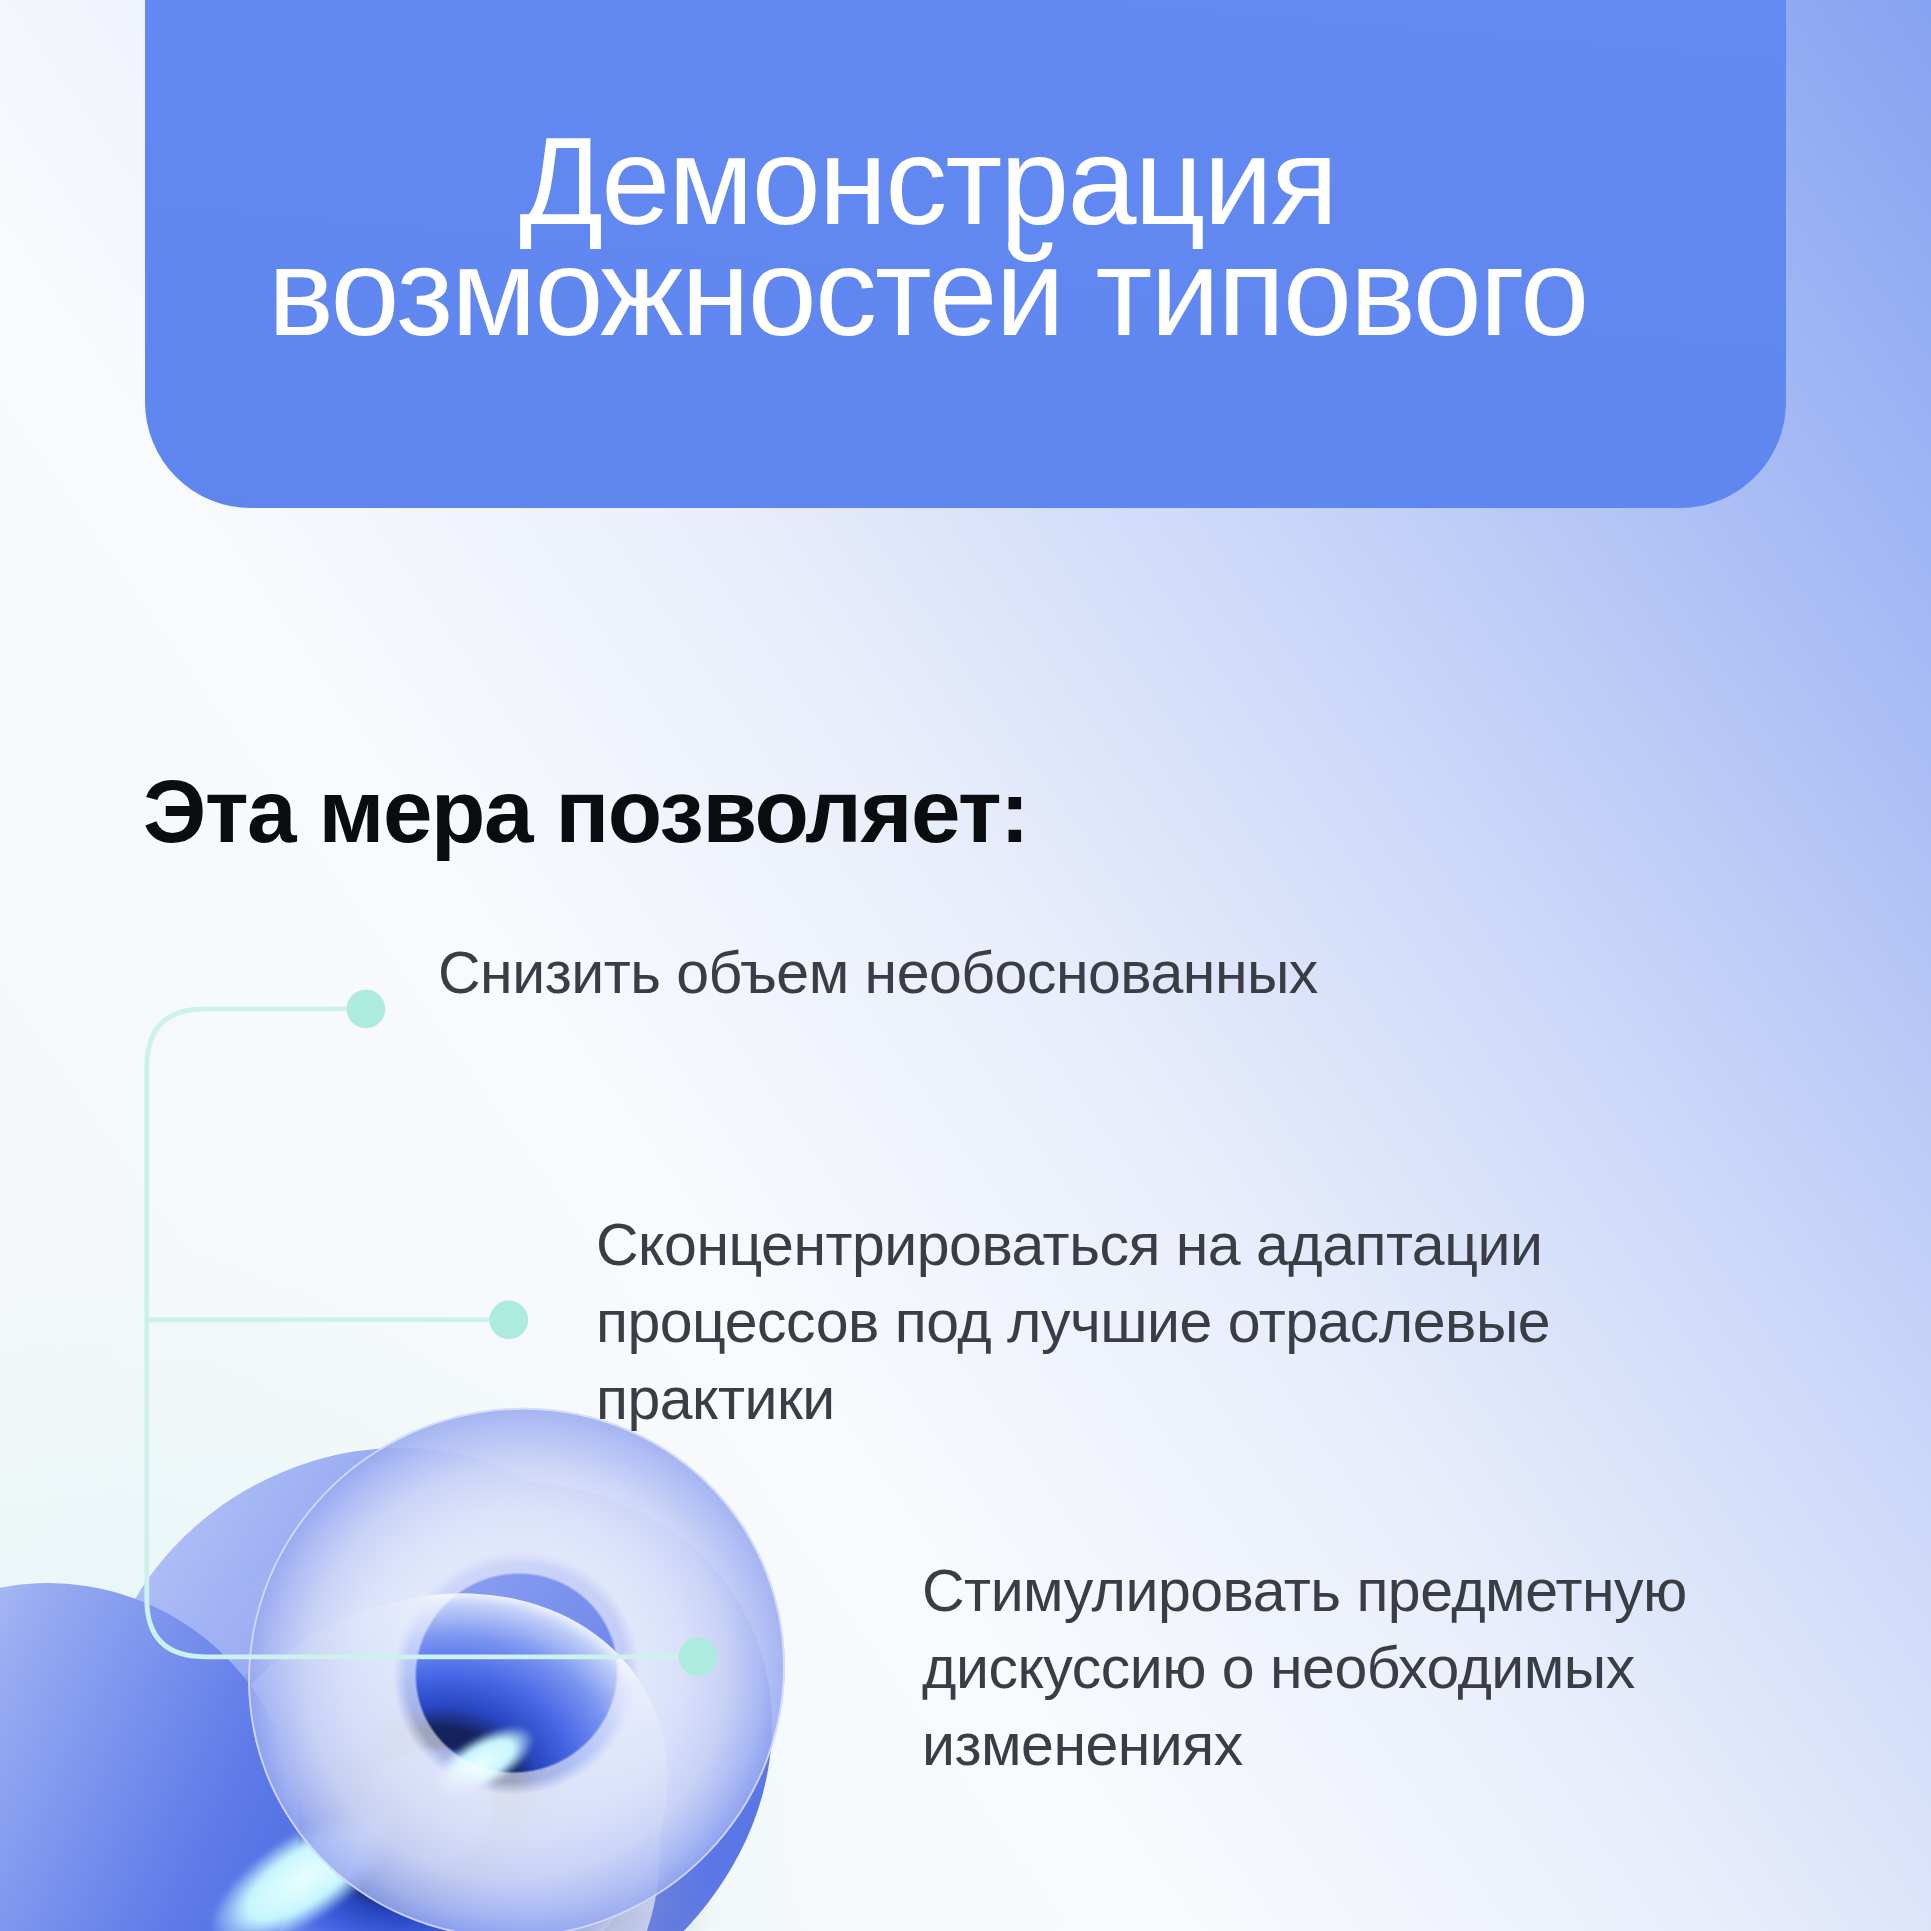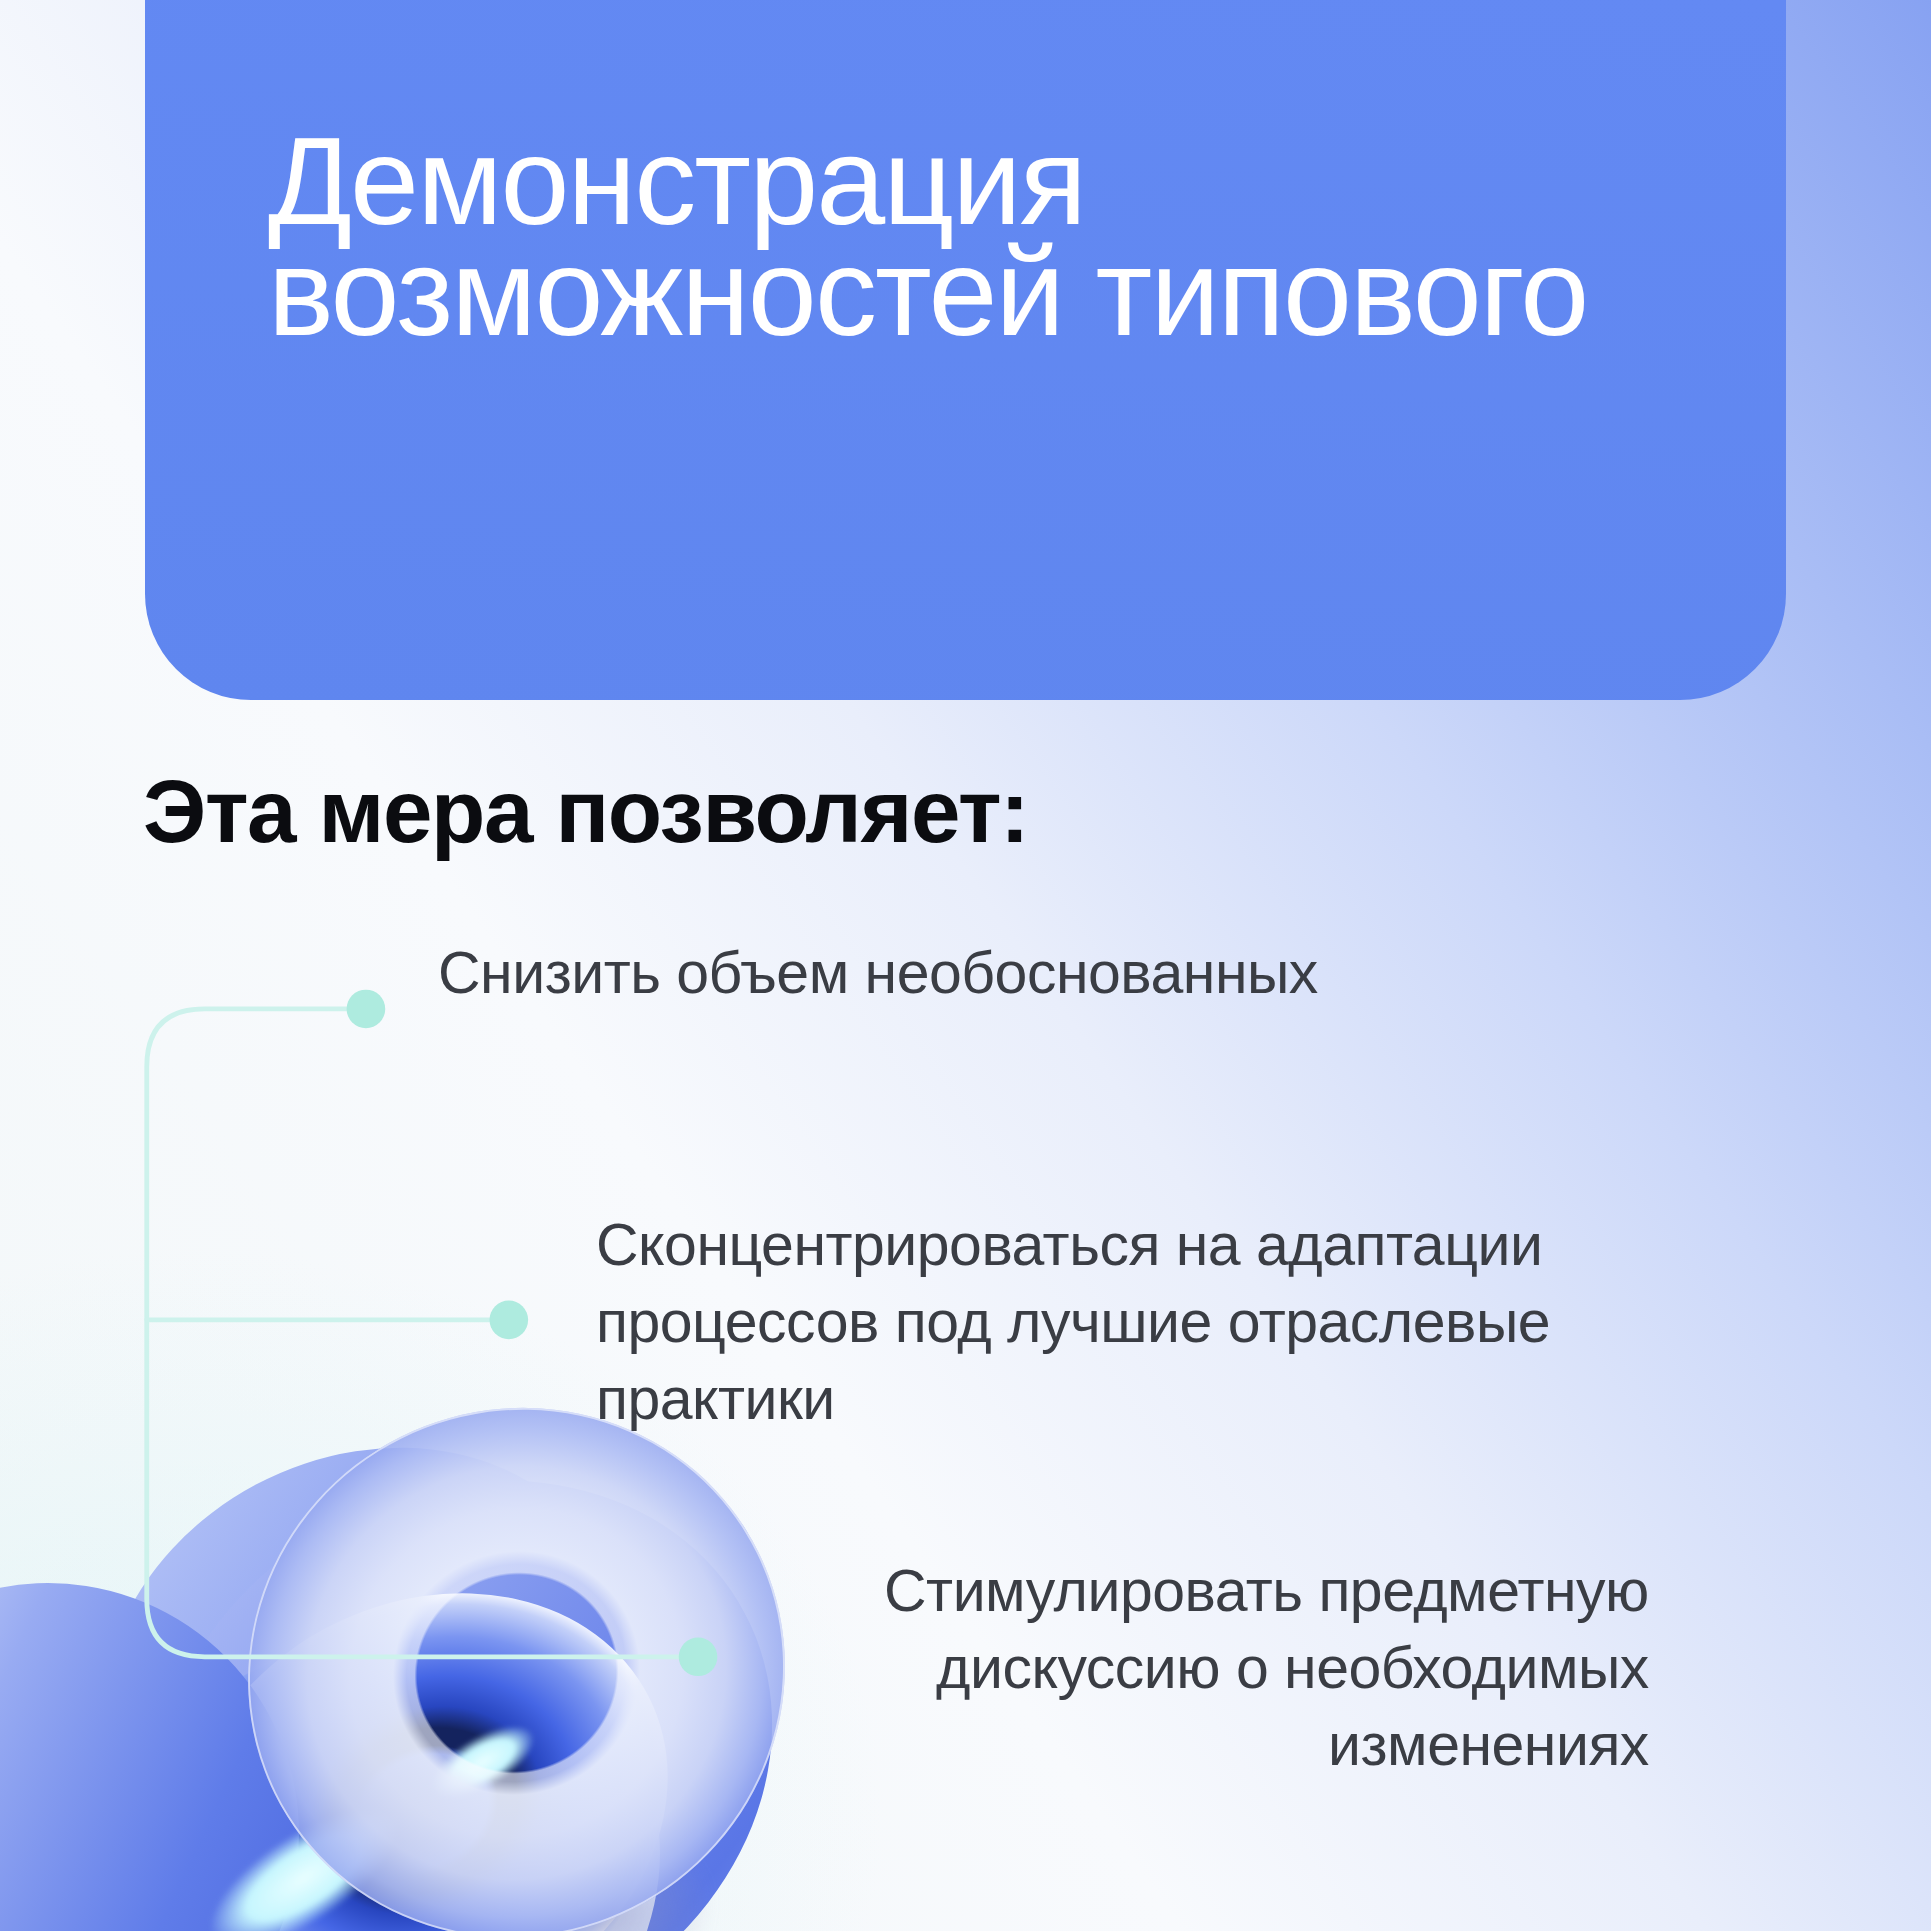--- a/index.html
+++ b/index.html
@@ -10,24 +10,25 @@
   }
   .canvas{
     position:absolute;inset:0;width:1931px;height:1931px;overflow:hidden;
     background:
       radial-gradient(1062px 869px at 10% 94%, rgba(214,243,245,.55) 0%, rgba(214,243,245,0) 65%),
       linear-gradient(235deg,#87a2f2 0%,#a9bdf5 16%,#ccd8f9 32%,#e9eefb 48%,#f8fafd 64%,#f2f7f8 100%);
   }
 
   
   .title-card{
-    position:absolute;left:145px;top:0;width:1641px;height:700px;
+    position:absolute;left:145px;top:0;width:1641px;height:508px;
     background:linear-gradient(185deg,#6389f3 0%,#5f86ef 100%);
     border-radius:0 0 106px 106px;
     z-index:5;
+    text-align:center;
   }
   .title-block{
     position:absolute;left:123px;top:126px;
     color:#ffffff;font-size:124px;line-height:111px;font-weight:500;
     letter-spacing:-1.9px;
   }
   .title-block .line{white-space:nowrap;}
 
   
   .section-heading{
@@ -37,21 +38,21 @@
   }
 
   
   .bullet{
     position:absolute;color:#3a3d44;font-size:59px;line-height:77px;
     font-weight:400;letter-spacing:-0.5px;z-index:20;margin-left:39px;
   }
   .bullet .line{white-space:nowrap;}
   .bullet-1{left:399px;top:935px;}
   .bullet-2{left:557px;top:1207px;}
-  .bullet-3{left:845px;top:1553px;text-align:right;}
+  .bullet-3{left:883px;top:1553px;}
 
   
   .connector{position:absolute;left:0;top:0;z-index:10;pointer-events:none;}
 
   
   .spool{position:absolute;left:0;top:0;width:1931px;height:1931px;z-index:4;pointer-events:none;}
   .spool div{position:absolute;border-radius:50%;}
   .disc-back-left{
     left:92px;top:1458px;width:541px;height:454px;transform:rotate(-28deg);
     background:linear-gradient(150deg,#b6c4f7 0%,#8ba0f1 40%,#7288ea 75%,#9fb0f3 100%);

